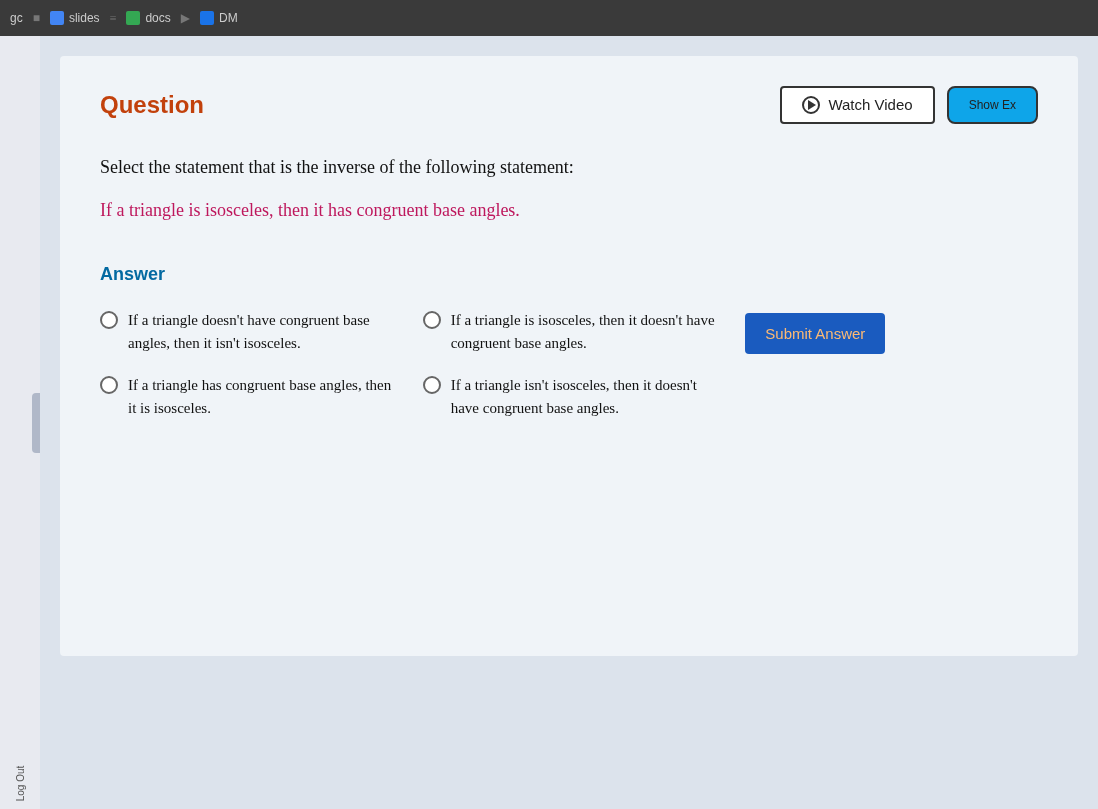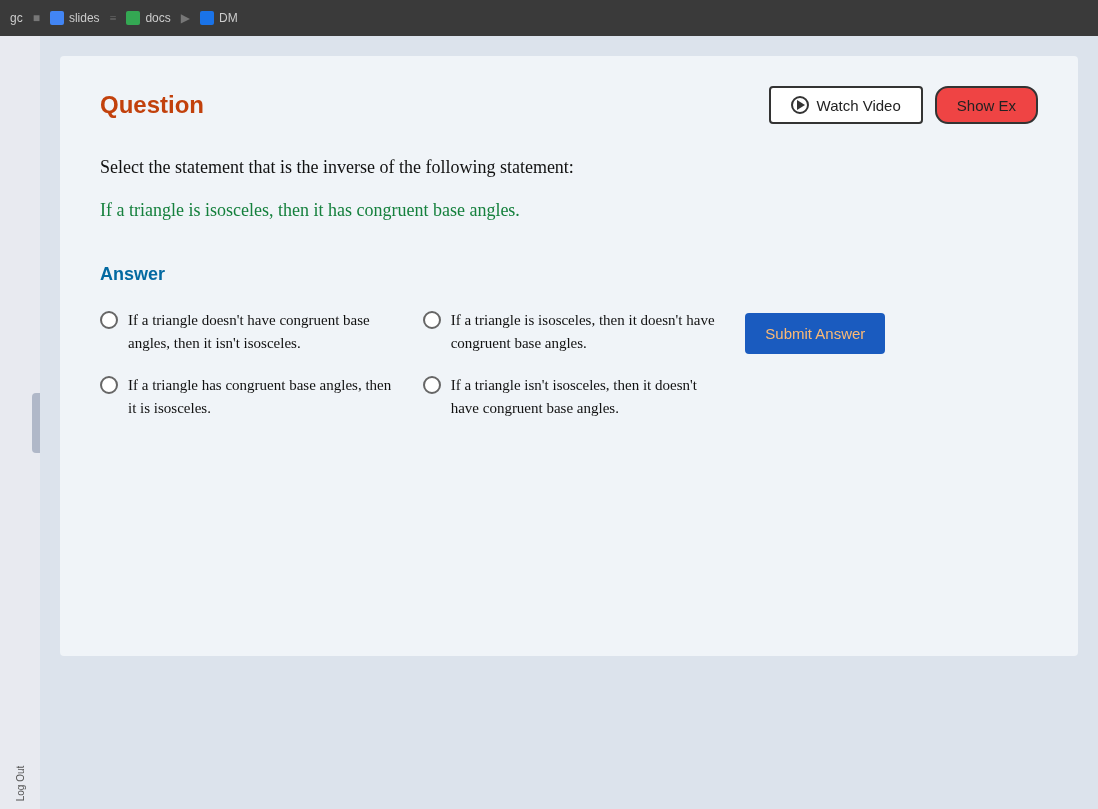--- a/index.html
+++ b/index.html
@@ -134,21 +134,21 @@
       font-family: Arial, sans-serif;
     }
 
     .header-buttons {
       display: flex;
       gap: 12px;
     }
 
     .watch-video-btn {
       display: flex;
-      align-items: center;
+      align-items: flex-start;
       gap: 8px;
       border: 2px solid #333;
       background: white;
       border-radius: 4px;
       padding: 8px 20px;
       font-size: 15px;
       font-family: Arial, sans-serif;
       cursor: pointer;
       color: #222;
     }
@@ -168,40 +168,40 @@
       width: 0;
       height: 0;
       border-top: 5px solid transparent;
       border-bottom: 5px solid transparent;
       border-left: 8px solid #333;
       margin-left: 2px;
     }
 
     .show-example-btn {
       border: 2px solid #333;
-      background: #ef4444;
-      border-radius: 13px;
+      background: #0ea5e9;
+      border-radius: 8px;
       padding: 8px 20px;
-      font-size: 15px;
+      font-size: 12px;
       font-family: Arial, sans-serif;
       cursor: pointer;
       color: #222;
     }
 
     
     .question-prompt {
       font-size: 18px;
       color: #111;
       margin-bottom: 16px;
       line-height: 1.5;
     }
 
     .question-statement {
       font-size: 18px;
-      color: #15803d;
+      color: #be185d;
       margin-bottom: 40px;
       line-height: 1.5;
     }
 
     
     .answer-label {
       font-size: 18px;
       font-weight: bold;
       color: #0369a1;
       font-family: Arial, sans-serif;

